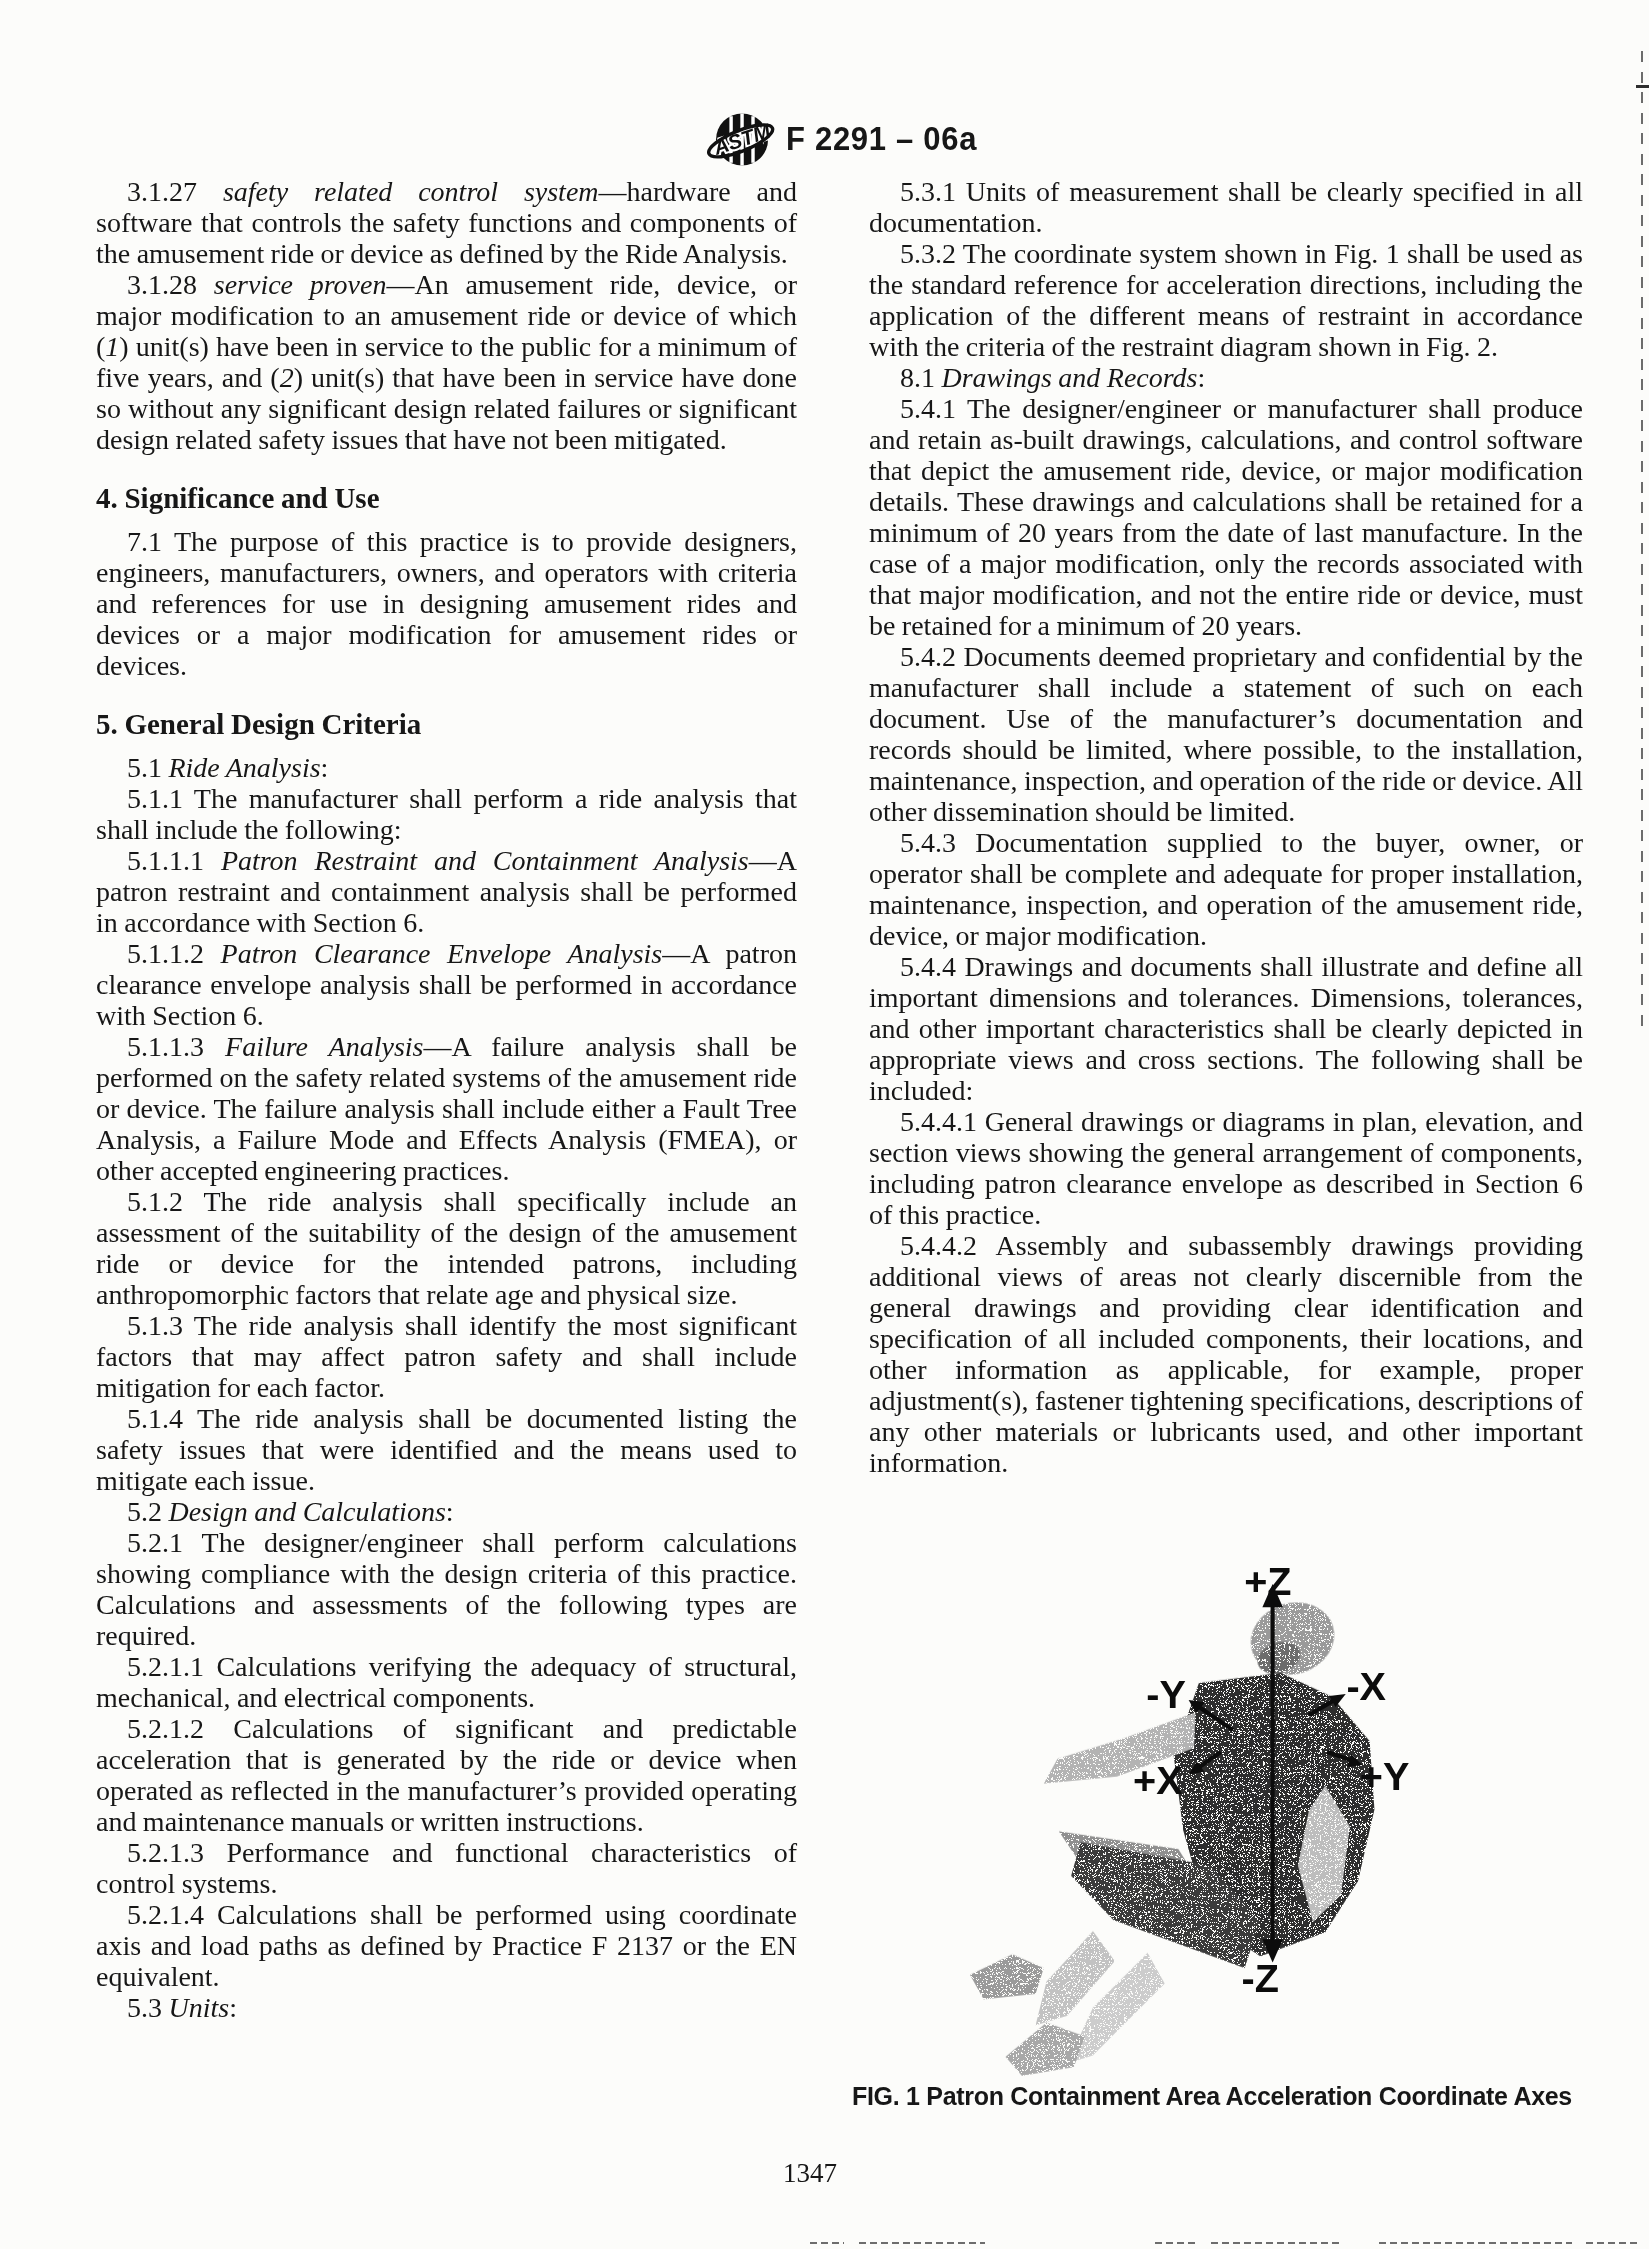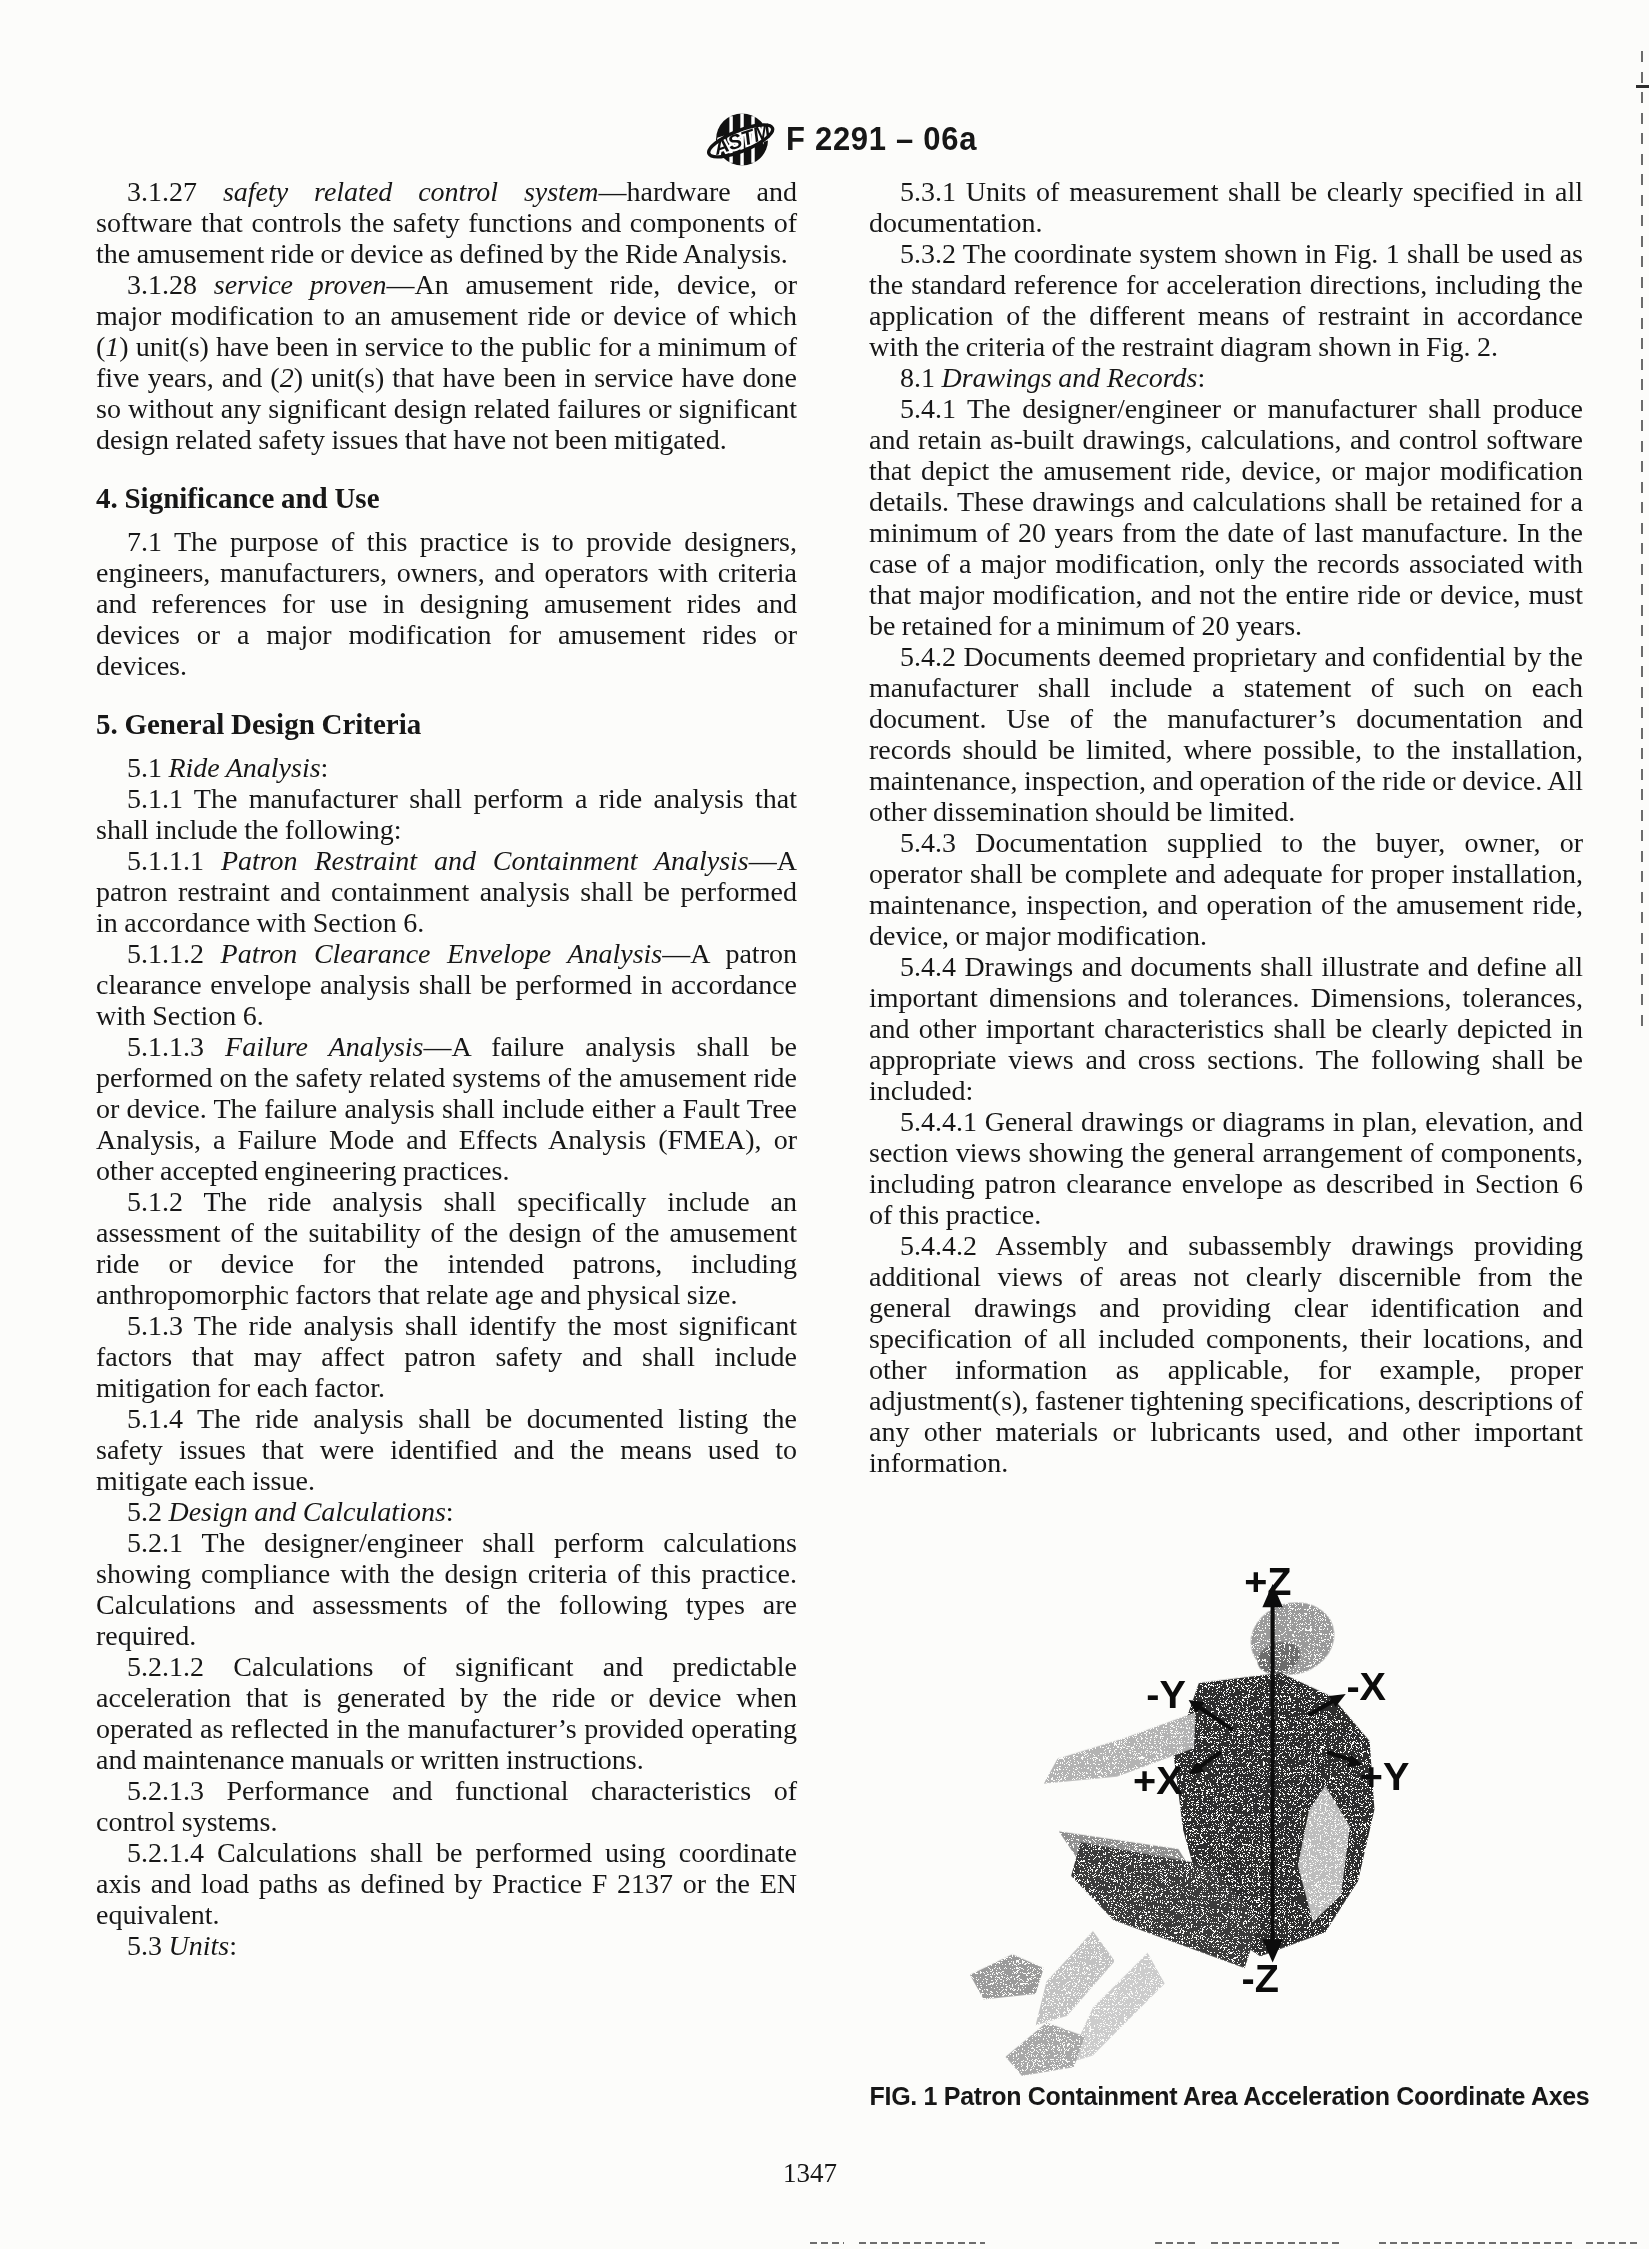--- a/index.html
+++ b/index.html
@@ -36,25 +36,24 @@
   .col em{font-style:italic;}
   
   #fig{position:absolute;left:888px;top:1536px;width:690px;height:555px;}
   #fig svg{display:block;width:100%;height:100%;}
   .axis-label{
     font-family:"Liberation Sans", sans-serif;
     font-weight:bold;font-size:58px;
   }
   #fig-caption{
     position:absolute;left:852px;top:2082px;width:731px;
-    text-align:center;
+    text-align:left;
     font-family:"Liberation Sans", sans-serif;
     font-weight:bold;font-size:25px;letter-spacing:-0.3px;
     white-space:nowrap;
-    margin-left:12px;
   }
   
   #page-num{
     position:absolute;left:783px;top:2158px;width:82px;
     font-size:27px;
   }
   
   .artifact{position:absolute;pointer-events:none;}
   #edge-line{
     left:1641px;top:51px;width:2.1px;height:984px;
@@ -106,20 +105,21 @@
     <p><span>5.1 </span><em>Ride Analysis</em><span>:</span></p>
     <p><span>5.1.1 The manufacturer shall perform a ride analysis that shall include the following:</span></p>
     <p><span>5.1.1.1 </span><em>Patron Restraint and Containment Analysis</em><span>—A patron restraint and containment analysis shall be performed in accordance with Section 6.</span></p>
     <p><span>5.1.1.2 </span><em>Patron Clearance Envelope Analysis</em><span>—A patron clearance envelope analysis shall be performed in accordance with Section 6.</span></p>
     <p><span>5.1.1.3 </span><em>Failure Analysis</em><span>—A failure analysis shall be performed on the safety related systems of the amusement ride or device. The failure analysis shall include either a Fault Tree Analysis, a Failure Mode and Effects Analysis (FMEA), or other accepted engineering practices.</span></p>
     <p><span>5.1.2 The ride analysis shall specifically include an assessment of the suitability of the design of the amusement ride or device for the intended patrons, including anthropomorphic factors that relate age and physical size.</span></p>
     <p><span>5.1.3 The ride analysis shall identify the most significant factors that may affect patron safety and shall include mitigation for each factor.</span></p>
     <p><span>5.1.4 The ride analysis shall be documented listing the safety issues that were identified and the means used to mitigate each issue.</span></p>
     <p><span>5.2 </span><em>Design and Calculations</em><span>:</span></p>
     <p><span>5.2.1 The designer/engineer shall perform calculations showing compliance with the design criteria of this practice. Calculations and assessments of the following types are required.</span></p>
+    <p><span>5.2.1.1 Calculations verifying the adequacy of structural, mechanical, and electrical components.</span></p>
     <p><span>5.2.1.2 Calculations of significant and predictable acceleration that is generated by the ride or device when operated as reflected in the manufacturer’s provided operating and maintenance manuals or written instructions.</span></p>
     <p><span>5.2.1.3 Performance and functional characteristics of control systems.</span></p>
     <p><span>5.2.1.4 Calculations shall be performed using coordinate axis and load paths as defined by Practice F 2137 or the EN equivalent.</span></p>
     <p><span>5.3 </span><em>Units</em><span>:</span></p>
   </div>
 <div class="col" id="col-right">
     <p><span>5.3.1 Units of measurement shall be clearly specified in all documentation.</span></p>
     <p><span>5.3.2 The coordinate system shown in Fig. 1 shall be used as the standard reference for acceleration directions, including the application of the different means of restraint in accordance with the criteria of the restraint diagram shown in Fig. 2.</span></p>
     <p><span>8.1 </span><em>Drawings and Records</em><span>:</span></p>
     <p><span>5.4.1 The designer/engineer or manufacturer shall produce and retain as-built drawings, calculations, and control software that depict the amusement ride, device, or major modification details. These drawings and calculations shall be retained for a minimum of 20 years from the date of last manufacture. In the case of a major modification, only the records associated with that major modification, and not the entire ride or device, must be retained for a minimum of 20 years.</span></p>

